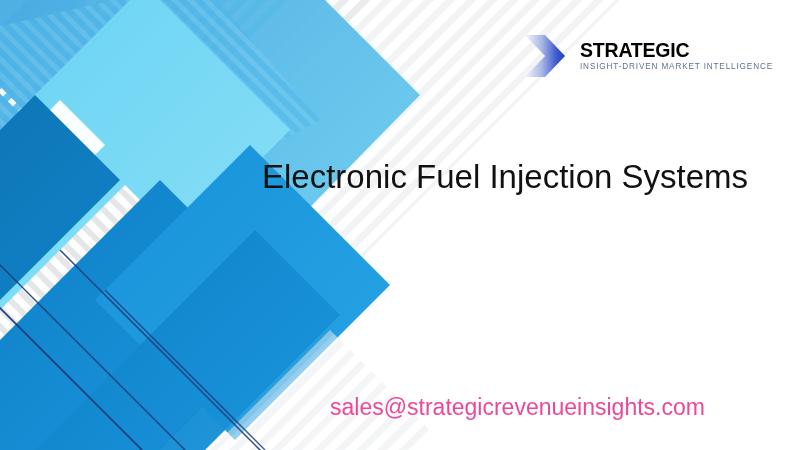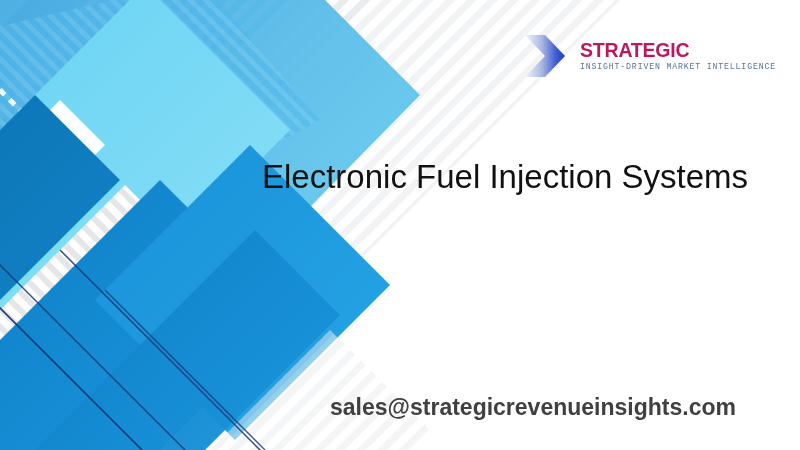--- a/index.html
+++ b/index.html
@@ -55,25 +55,25 @@
     flex-direction: column;
     justify-content: center;
     padding-top: 1px;
   }
   .logo-line {
     font-family: "Liberation Sans", sans-serif;
     font-weight: bold;
     font-size: 19.5px;
     line-height: 20px;
     letter-spacing: -0.2px;
-    color: #be185d;
+    color: #000000;
     white-space: nowrap;
   }
   #logo-tagline {
-    font-family: Liberation Mono, monospace;
+    font-family: Liberation Sans, sans-serif;
     font-size: 8.2px;
     line-height: 12px;
     letter-spacing: 0.85px;
     color: #5a7391;
     white-space: nowrap;
     margin-top: 1px;
   }
 
   
   #report-title {
@@ -90,23 +90,22 @@
   }
 
   
   #contact-email {
     position: absolute;
     left: 330px;
     top: 392px;
     font-family: "Liberation Sans", sans-serif;
     font-size: 23px;
     line-height: 30px;
-    color: #404040;
-    white-space: nowrap;
-    font-weight: bold;
+    color: #ec4899;
+    white-space: nowrap;
   }
 </style>
 </head>
 <body>
 
 <div id="slide">
 
   <div id="artwork">
     <svg width="800" height="450" viewBox="0 0 800 450" xmlns="http://www.w3.org/2000/svg">
       <defs>

